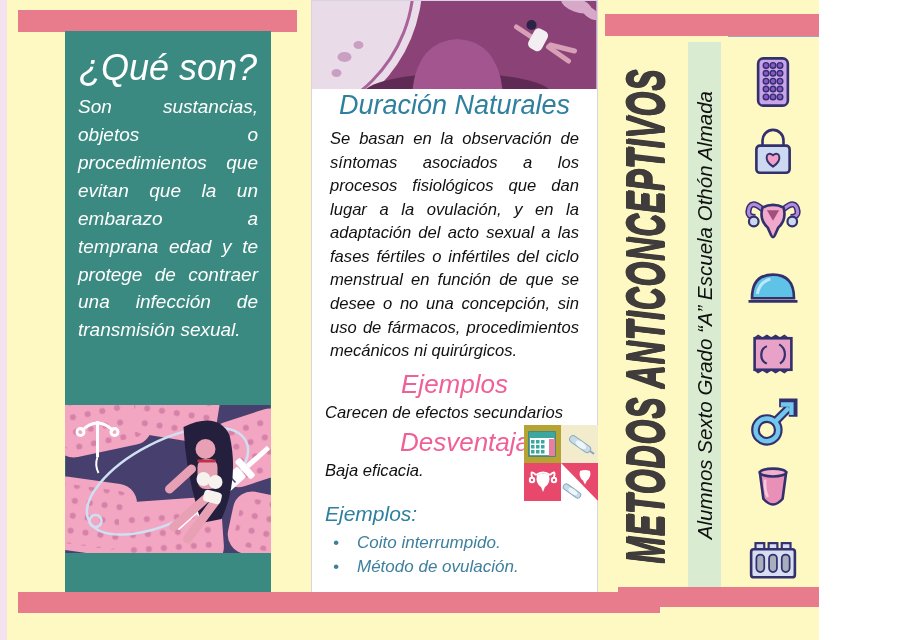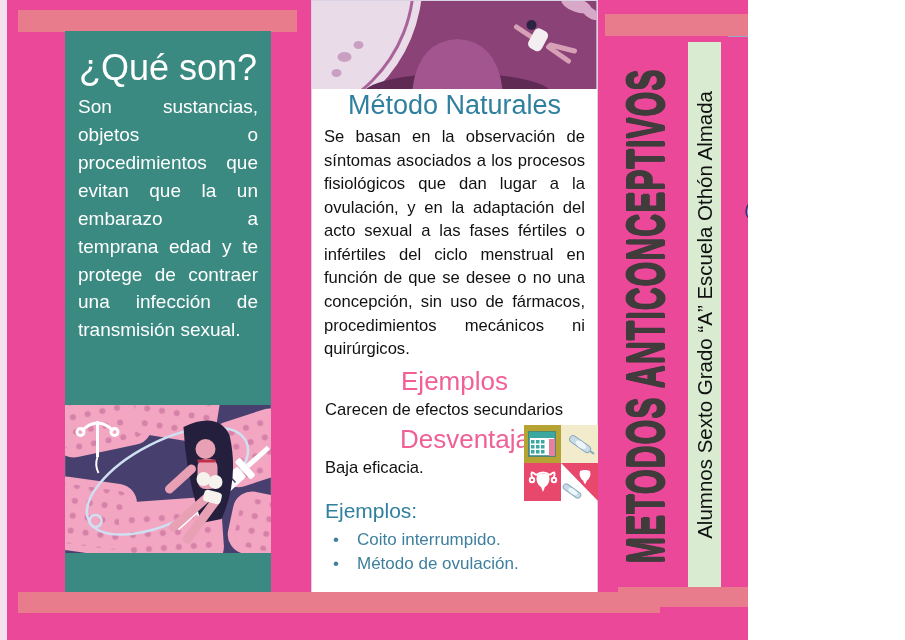--- a/index.html
+++ b/index.html
@@ -1,17 +1,17 @@
 <!DOCTYPE html>
 <html><head>
 <meta charset="utf-8">
 <style>
   html,body{margin:0;padding:0;}
-  .page{position:relative;width:748px;height:640px;background:#ec4899;overflow:hidden;
-        font-family:"Liberation Sans",sans-serif;}
+  .page{position:relative;width:819px;height:640px;background:#fef9c3;overflow:hidden;
+        font-family:"Liberation Sans",sans-serif;font-style:italic;}
   .abs{position:absolute;}
   .edge{top:0;height:640px;background:#f4e3ef;}
   .bar{background:#e87c8c;}
   .bar-tl{left:18px;top:10px;width:279px;height:22px;}
   .bar-tr{left:605px;top:14px;width:278px;height:22px;z-index:1;}
   .bar-bl{left:18px;top:592px;width:642px;height:21px;z-index:2;}
   .bar-br{left:618px;top:587px;width:270px;height:20px;z-index:2;}
   .blue-line{left:728px;top:34px;width:158px;height:3px;background:#93a9c9;}
 
   
@@ -20,21 +20,21 @@
   .teal-box .lp-body{margin:4px 0 0;padding:0 13px;color:#fff;font-size:19px;line-height:1.47;
         text-align:justify;}
   .left-illus{left:0;top:374px;width:206px;height:148px;}
   .left-illus svg{display:block;}
 
   
   .panel-mid{left:311px;top:0;width:287px;height:613px;background:#fff;
         border:1px solid #d8d2e2;box-sizing:border-box;z-index:1;}
   .mid-illus svg{display:block;}
   .panel-mid h2{margin:1px 0 4px;text-align:center;color:#2f7f9f;font-size:27px;font-weight:500;}
-  .mid-body{margin:0;padding:0 12px;font-size:16.6px;line-height:1.42;text-align:justify;color:#111;}
+  .mid-body{margin:6px;padding:0 12px;font-size:16.6px;line-height:1.42;text-align:justify;color:#111;}
   .h-pink{color:#f05f96;font-size:26px;font-weight:500;text-align:center;margin:5px 0 2px;}
   .h-pink.shift{padding-left:34px;margin:3px 0 2px;}
   .plain-list{padding-left:13px;font-size:16.6px;line-height:1.34;color:#111;}
   .collage{left:212px;top:424px;width:74px;height:76px;z-index:4;}
   .ejemplos{position:relative;z-index:3;margin-top:20px;padding-left:13px;}
   .ejemplos h4{margin:0 0 5px;color:#2f7f9f;font-size:21px;font-weight:500;}
   .ejemplos ul{margin:0;padding:0;list-style:none;color:#3e7f9d;font-size:17px;line-height:1.38;}
   .ejemplos li{position:relative;padding-left:32px;}
   .ejemplos li::before{content:"•";position:absolute;left:8px;}
 
@@ -135,21 +135,21 @@
           <line x1="222" y1="38" x2="204" y2="26"></line>
           <line x1="236" y1="46" x2="256" y2="60"></line>
           <line x1="238" y1="44" x2="262" y2="50"></line>
         </g>
         <rect x="218" y="28" width="15" height="22" rx="5" fill="#f2eef2" transform="rotate(28 226 39)"></rect>
         <circle cx="219" cy="24" r="5" fill="#2b2244"></circle>
         <ellipse cx="264" cy="4" rx="16" ry="7" fill="#d8a8c8" transform="rotate(20 264 4)"></ellipse>
         <ellipse cx="278" cy="12" rx="10" ry="5" fill="#d8a8c8" transform="rotate(35 278 12)"></ellipse>
       </svg>
     </div>
-    <h2>Método Naturales</h2>
+    <h2>Duración Naturales</h2>
     <p class="mid-body">Se basan en la observación de síntomas asociados a los procesos fisiológicos que dan lugar a la ovulación, y en la adaptación del acto sexual a las fases fértiles o infértiles del ciclo menstrual en función de que se desee o no una concepción, sin uso de fármacos, procedimientos mecánicos ni quirúrgicos.</p>
 
     <h3 class="h-pink">Ejemplos</h3>
     <div class="plain-list">
       <div>Carecen de efectos secundarios</div>
     </div>
 
     <h3 class="h-pink shift">Desventajas</h3>
     <div class="plain-list">
       <div>Baja eficacia.</div>

